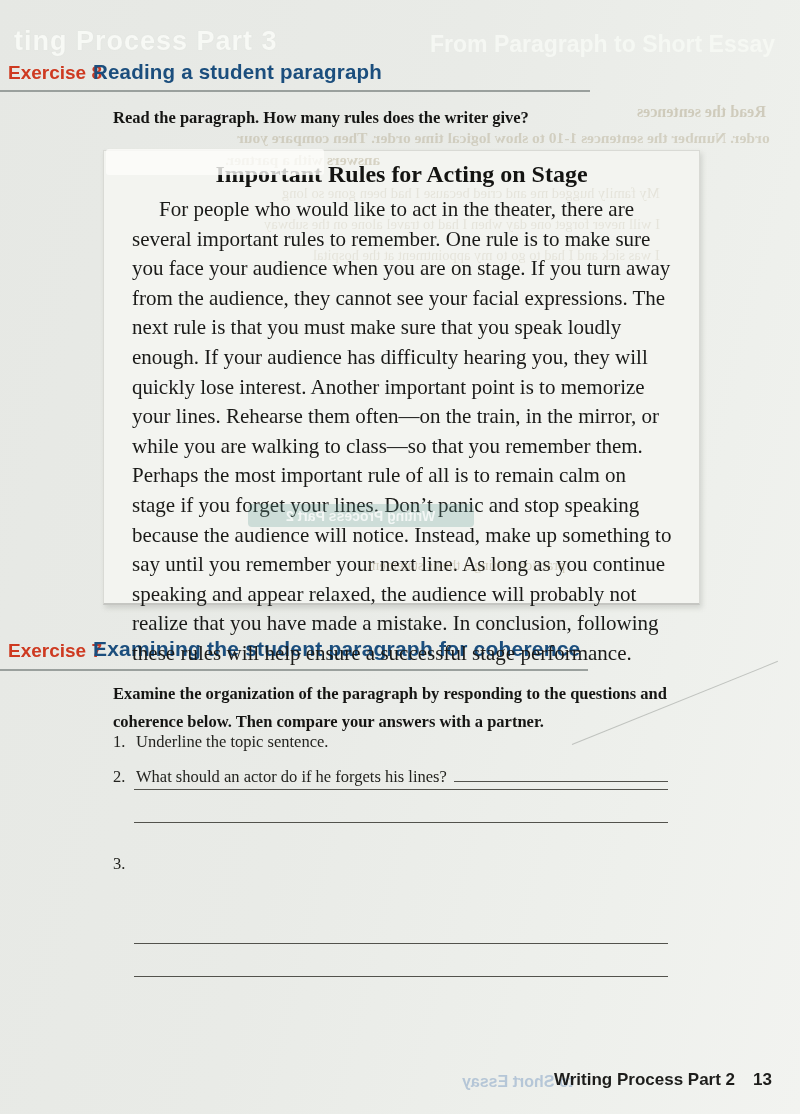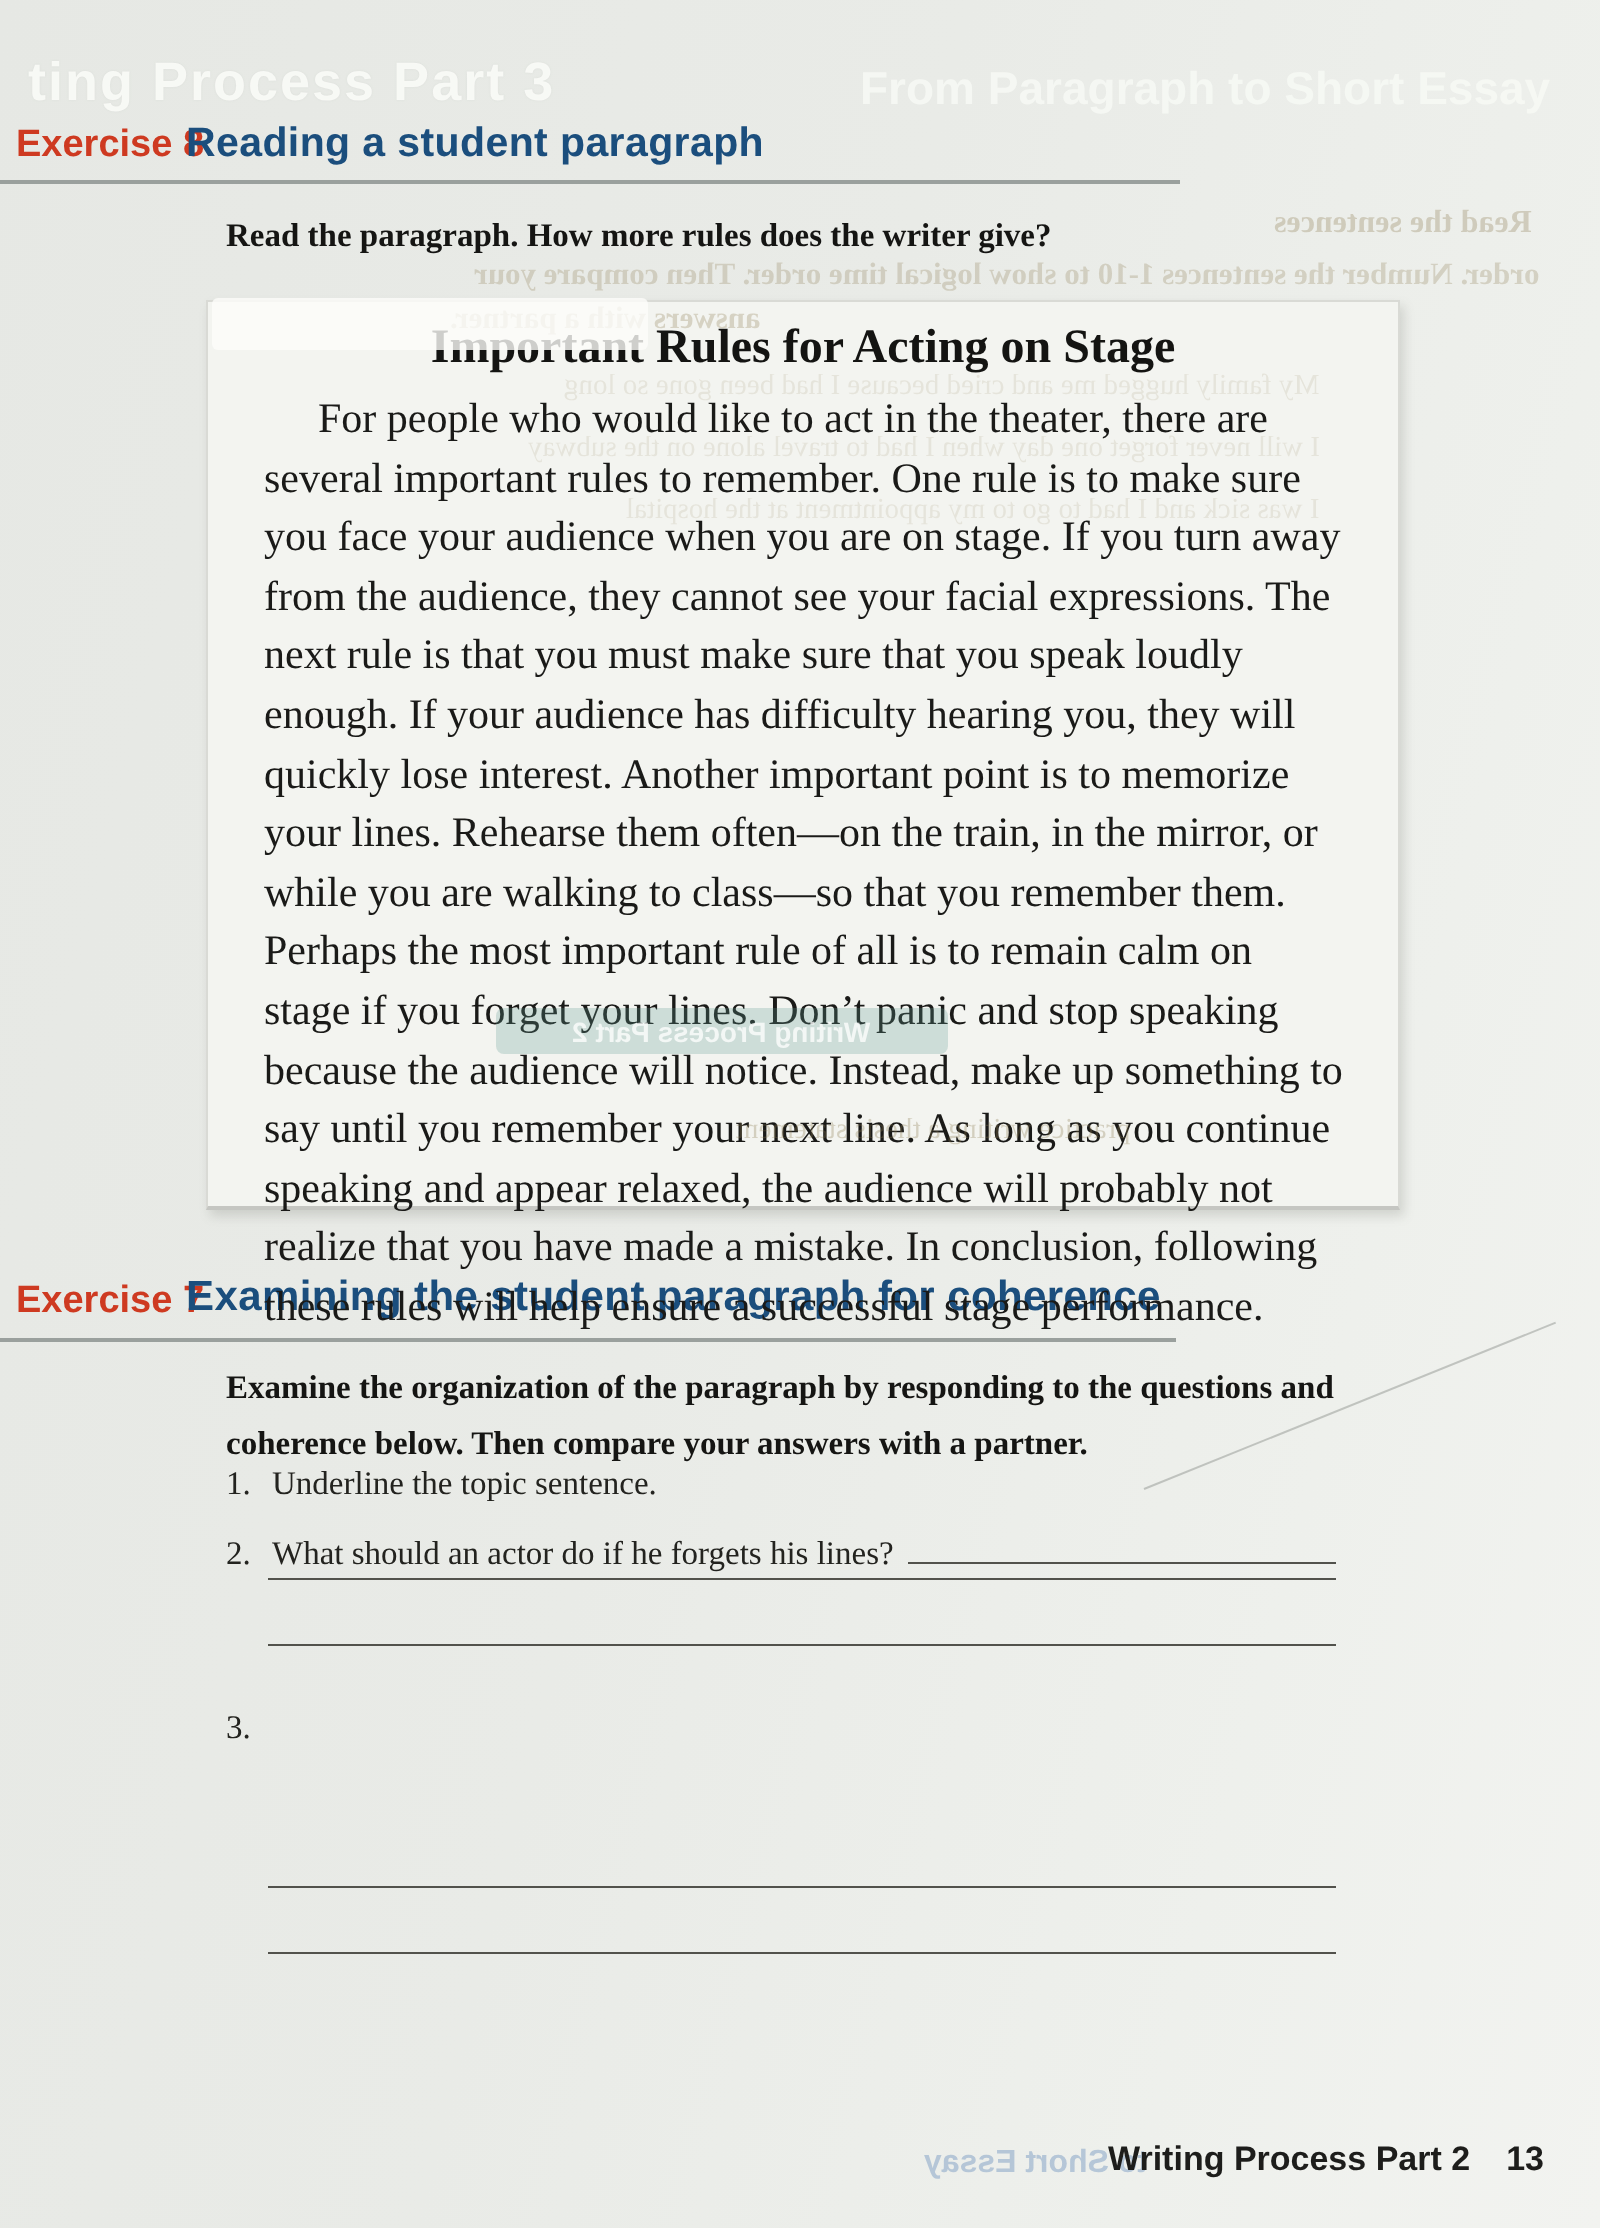--- a/index.html
+++ b/index.html
@@ -78,21 +78,21 @@
   <div class="ghost g-tan mirror g-box-line" style="top:247px;">I was sick and I had to go to my appointment at the hospital</div>
   <div class="ghost g-band">
       <span>Writing Process Part 2</span>
     </div>
   <div class="ghost g-tan mirror g-thesis">practice writing a thesis statement</div>
   <div class="ghost crease"></div>
 
   <div class="abs ex-label" style="left:8px; top:62px;">Exercise 8</div>
   <div class="abs ex-title" style="left:93px; top:60px;">Reading a student paragraph</div>
   <div class="abs rule" style="left:0; top:90px; width:590px;"></div>
-  <div class="abs bold-serif" style="left:113px; top:108px;">Read the paragraph. How more rules does the writer give?</div>
+  <div class="abs bold-serif" style="left:113px; top:108px;">Read the paragraph. How many rules does the writer give?</div>
 
   <div class="abs ex-label" style="left:8px; top:640px;">Exercise 7</div>
   <div class="abs ex-title" style="left:93px; top:637px; font-size:21px;">Examining the student paragraph for coherence</div>
   <div class="abs rule" style="left:0; top:669px; width:588px;"></div>
   <div class="abs bold-serif" style="left:113px; top:680px; width:568px; line-height:28px;">Examine the organization of the paragraph by responding to the questions and coherence below. Then compare your answers with a partner.</div>
 
   <div class="q-num" style="top:732px;">1.</div>
   <div class="q-text" style="top:732px;">Underline the topic sentence.</div>
 
   <div class="q2-row">

